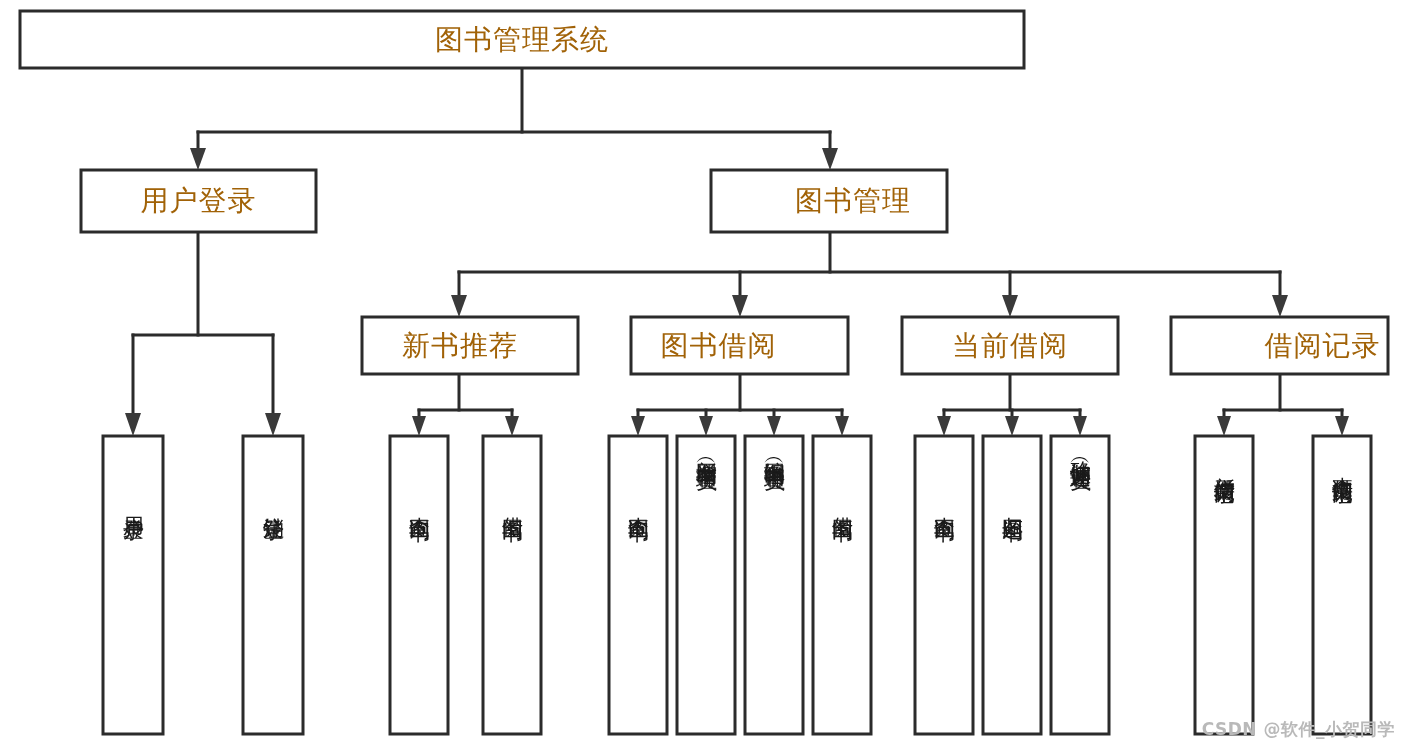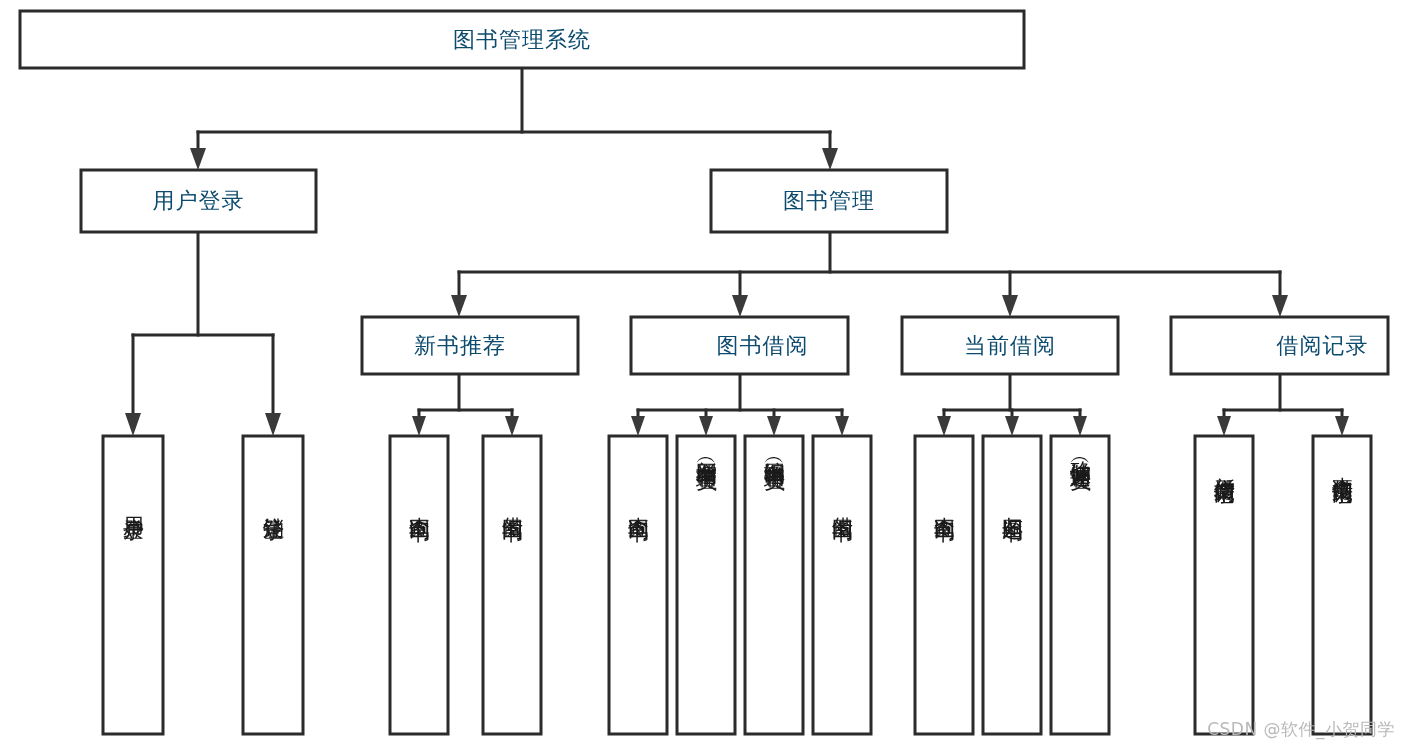--- a/index.html
+++ b/index.html
@@ -61,35 +61,36 @@
   }
   .hlabel-wrap {
     position: absolute;
     display: flex;
     align-items: center;
     justify-content: center;
     pointer-events: none;
   }
   .hlabel-text {
     font-family: Liberation Sans, sans-serif;
-    font-size: 22px;
-    color: #0c4a6e;
+    font-size: 28px;
+    color: #a16207;
     letter-spacing: 1px;
     white-space: nowrap;
   }
   .watermark {
     position: absolute;
     right: 10px;
     bottom: 6px;
     font-family: "DejaVu Sans", "Liberation Sans", sans-serif;
     font-size: 17px;
     color: #b9b9b9;
     letter-spacing: 0.5px;
     white-space: nowrap;
     pointer-events: none;
+    font-weight: bold;
   }
 </style>
 </head>
 <body>
 
 <div id="diagram-root">
 
   <svg class="flow" viewBox="0 0 1405 747">
 
     <g>
@@ -185,28 +186,28 @@
     </g>
   </svg>
 
   <div class="hlabel-wrap" style="left:20px; top:11px; width:1004px; height:57px;">
     <span class="hlabel-text">图书管理系统</span>
   </div>
 
   <div class="hlabel-wrap" style="left:81px; top:170px; width:235px; height:62px;">
     <span class="hlabel-text">用户登录</span>
   </div>
-  <div class="hlabel-wrap" style="left:711px; top:170px; width:236px; height:62px;">
+  <div class="hlabel-wrap" style="left:711px; top:170px; width:236px; height:62px;padding-left:24px;">
     <span class="hlabel-text">图书管理</span>
   </div>
 
   <div class="hlabel-wrap" style="left:362px; top:317px; width:196px; height:57px;">
     <span class="hlabel-text">新书推荐</span>
   </div>
-  <div class="hlabel-wrap" style="left:631px; top:317px; width:175px; height:57px;margin-left:44px;">
+  <div class="hlabel-wrap" style="left:631px; top:317px; width:175px; height:57px;">
     <span class="hlabel-text">图书借阅</span>
   </div>
   <div class="hlabel-wrap" style="left:902px; top:317px; width:216px; height:57px;text-align:right;">
     <span class="hlabel-text">当前借阅</span>
   </div>
   <div class="hlabel-wrap" style="left:1171px; top:317px; width:217px; height:57px;padding-left:43px;">
     <span class="hlabel-text">借阅记录</span>
   </div>
 
   <div class="vlabel-wrap" style="left:103px; top:436px; width:60px; height:298px; padding-top:64px;">

